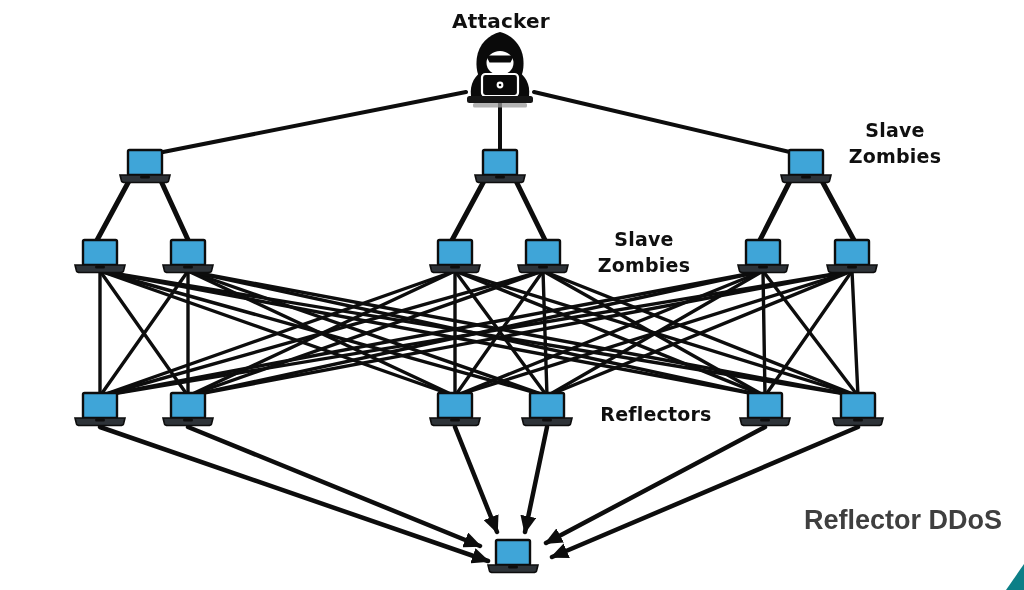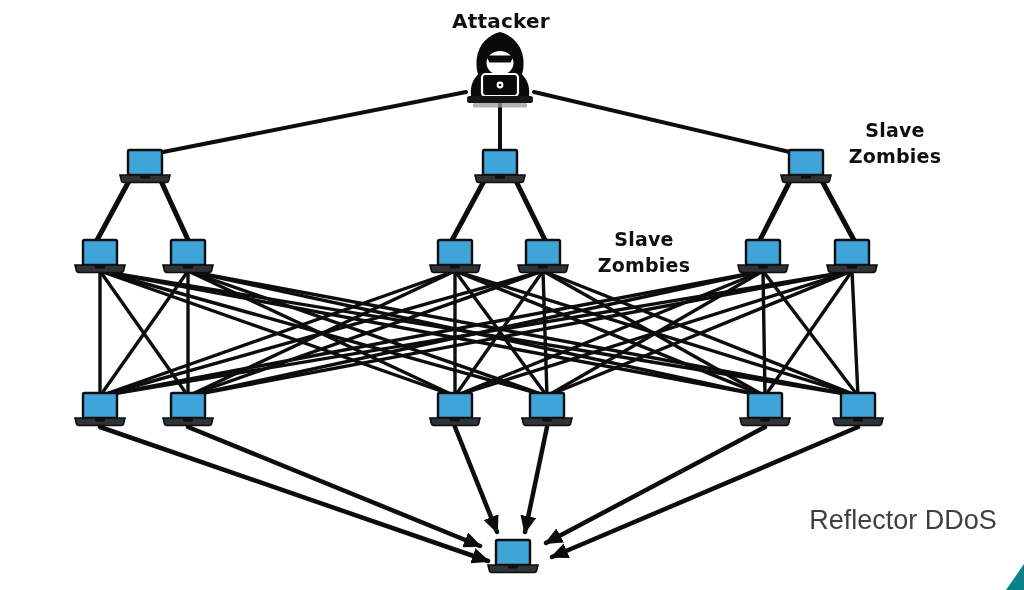--- a/index.html
+++ b/index.html
@@ -19,21 +19,21 @@
     line-height:1.35;
     letter-spacing:.2px;
   }
   .lbl-attacker{left:452px;top:8px;width:96px;font-size:20px;}
   .lbl-master{left:843px;top:118px;width:104px;font-size:19px;}
   .lbl-slave{left:594px;top:227px;width:100px;font-size:19px;}
   .lbl-reflectors{left:600px;top:402px;width:112px;font-size:19px;white-space:nowrap;}
   .lbl-title{
     left:798px;top:502px;width:210px;
     font-family:"Liberation Sans", sans-serif;
-    font-weight:400;font-size:27px;color:#3f3f3f;
+    font-weight:700;font-size:27px;color:#3f3f3f;
     text-align:center;letter-spacing:0;
   }
   .corner-accent{position:absolute;right:0;bottom:0;width:20px;height:26px;}
 </style>
 </head>
 <body>
 
 <div class="stage">
 
   <svg class="diagram-svg" id="diagram" viewBox="0 0 1024 590" xmlns="http://www.w3.org/2000/svg">
@@ -187,18 +187,19 @@
         <circle cx="500" cy="85" r="3.4" fill="#ffffff"></circle>
         <circle cx="500" cy="85" r="1.3" fill="#0a0a0a"></circle>
         <rect x="467" y="96" width="66" height="7" rx="2.5" fill="#161616"></rect>
         <rect x="473" y="103" width="54" height="4.5" rx="1.5" fill="#9a9a9a" opacity="0.75"></rect>
       </g>
   </svg>
 
   <div class="lbl lbl-attacker">Attacker</div>
   <div class="lbl lbl-master">Slave Zombies</div>
   <div class="lbl lbl-slave">Slave Zombies</div>
+  <div class="lbl lbl-reflectors">Reflectors</div>
   <div class="lbl lbl-title">Reflector DDoS</div>
 
   <svg class="corner-accent" viewBox="0 0 20 26">
     <polygon id="corner-poly" points="20,0 20,26 2,26" fill="#0c7f87"></polygon>
   </svg>
 </div>
 
 </body></html>

